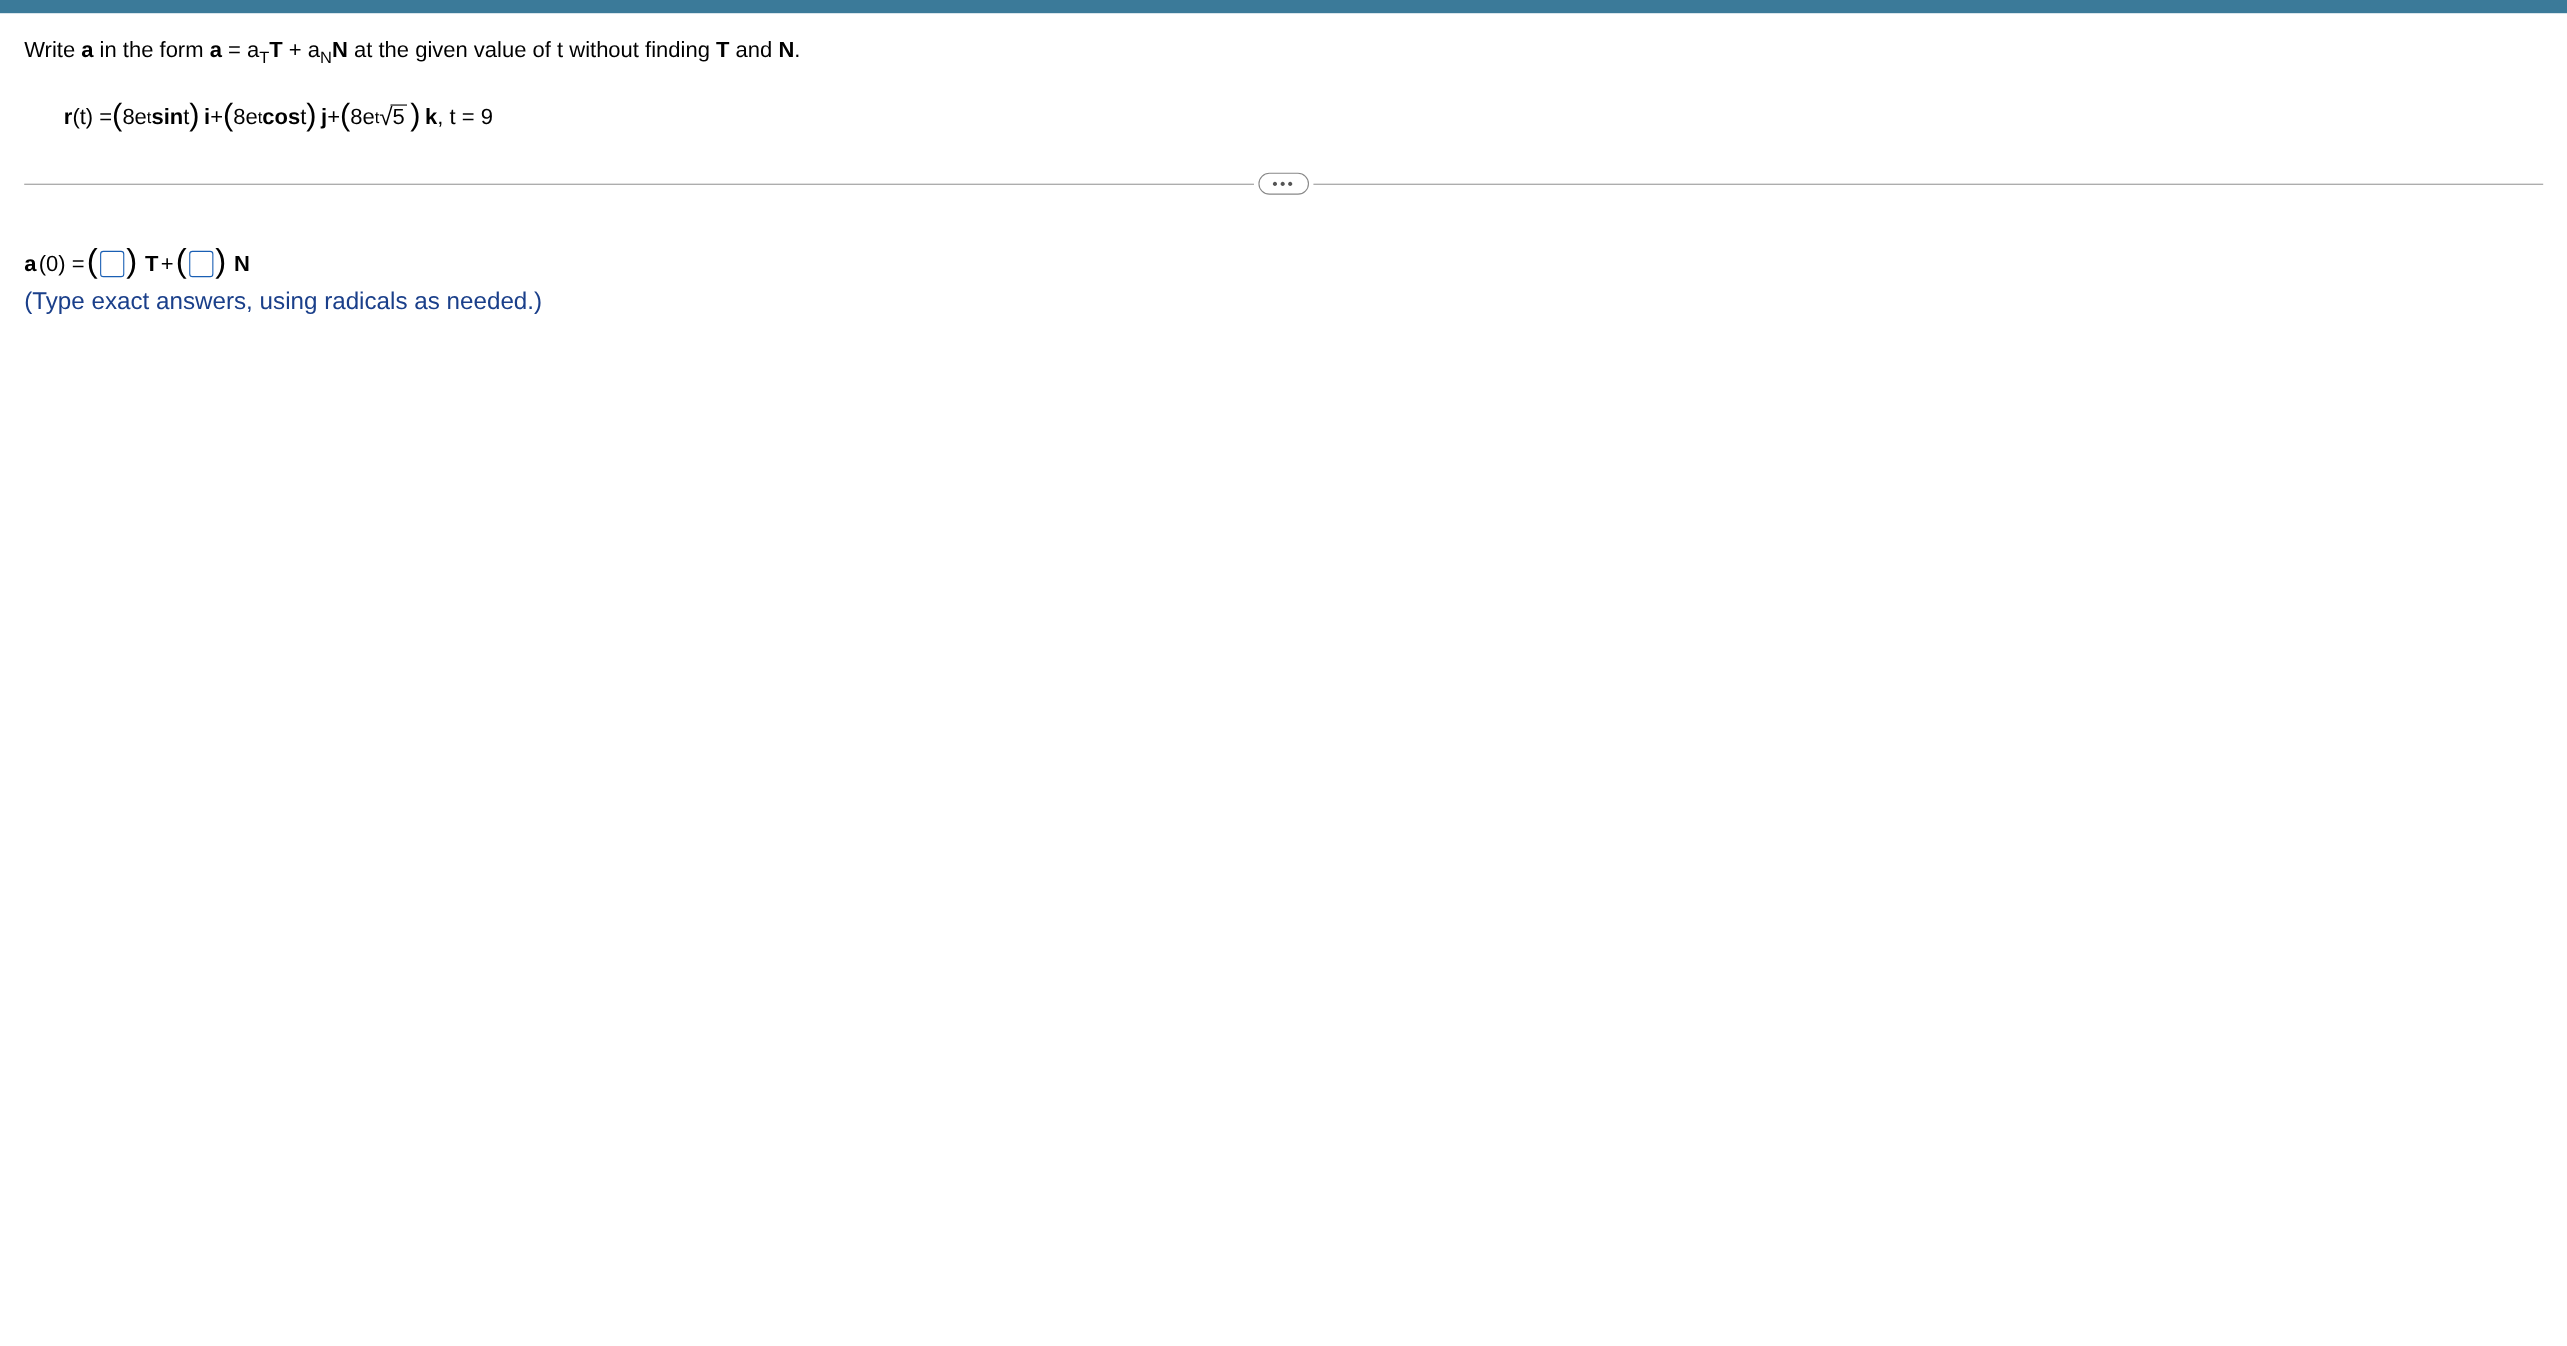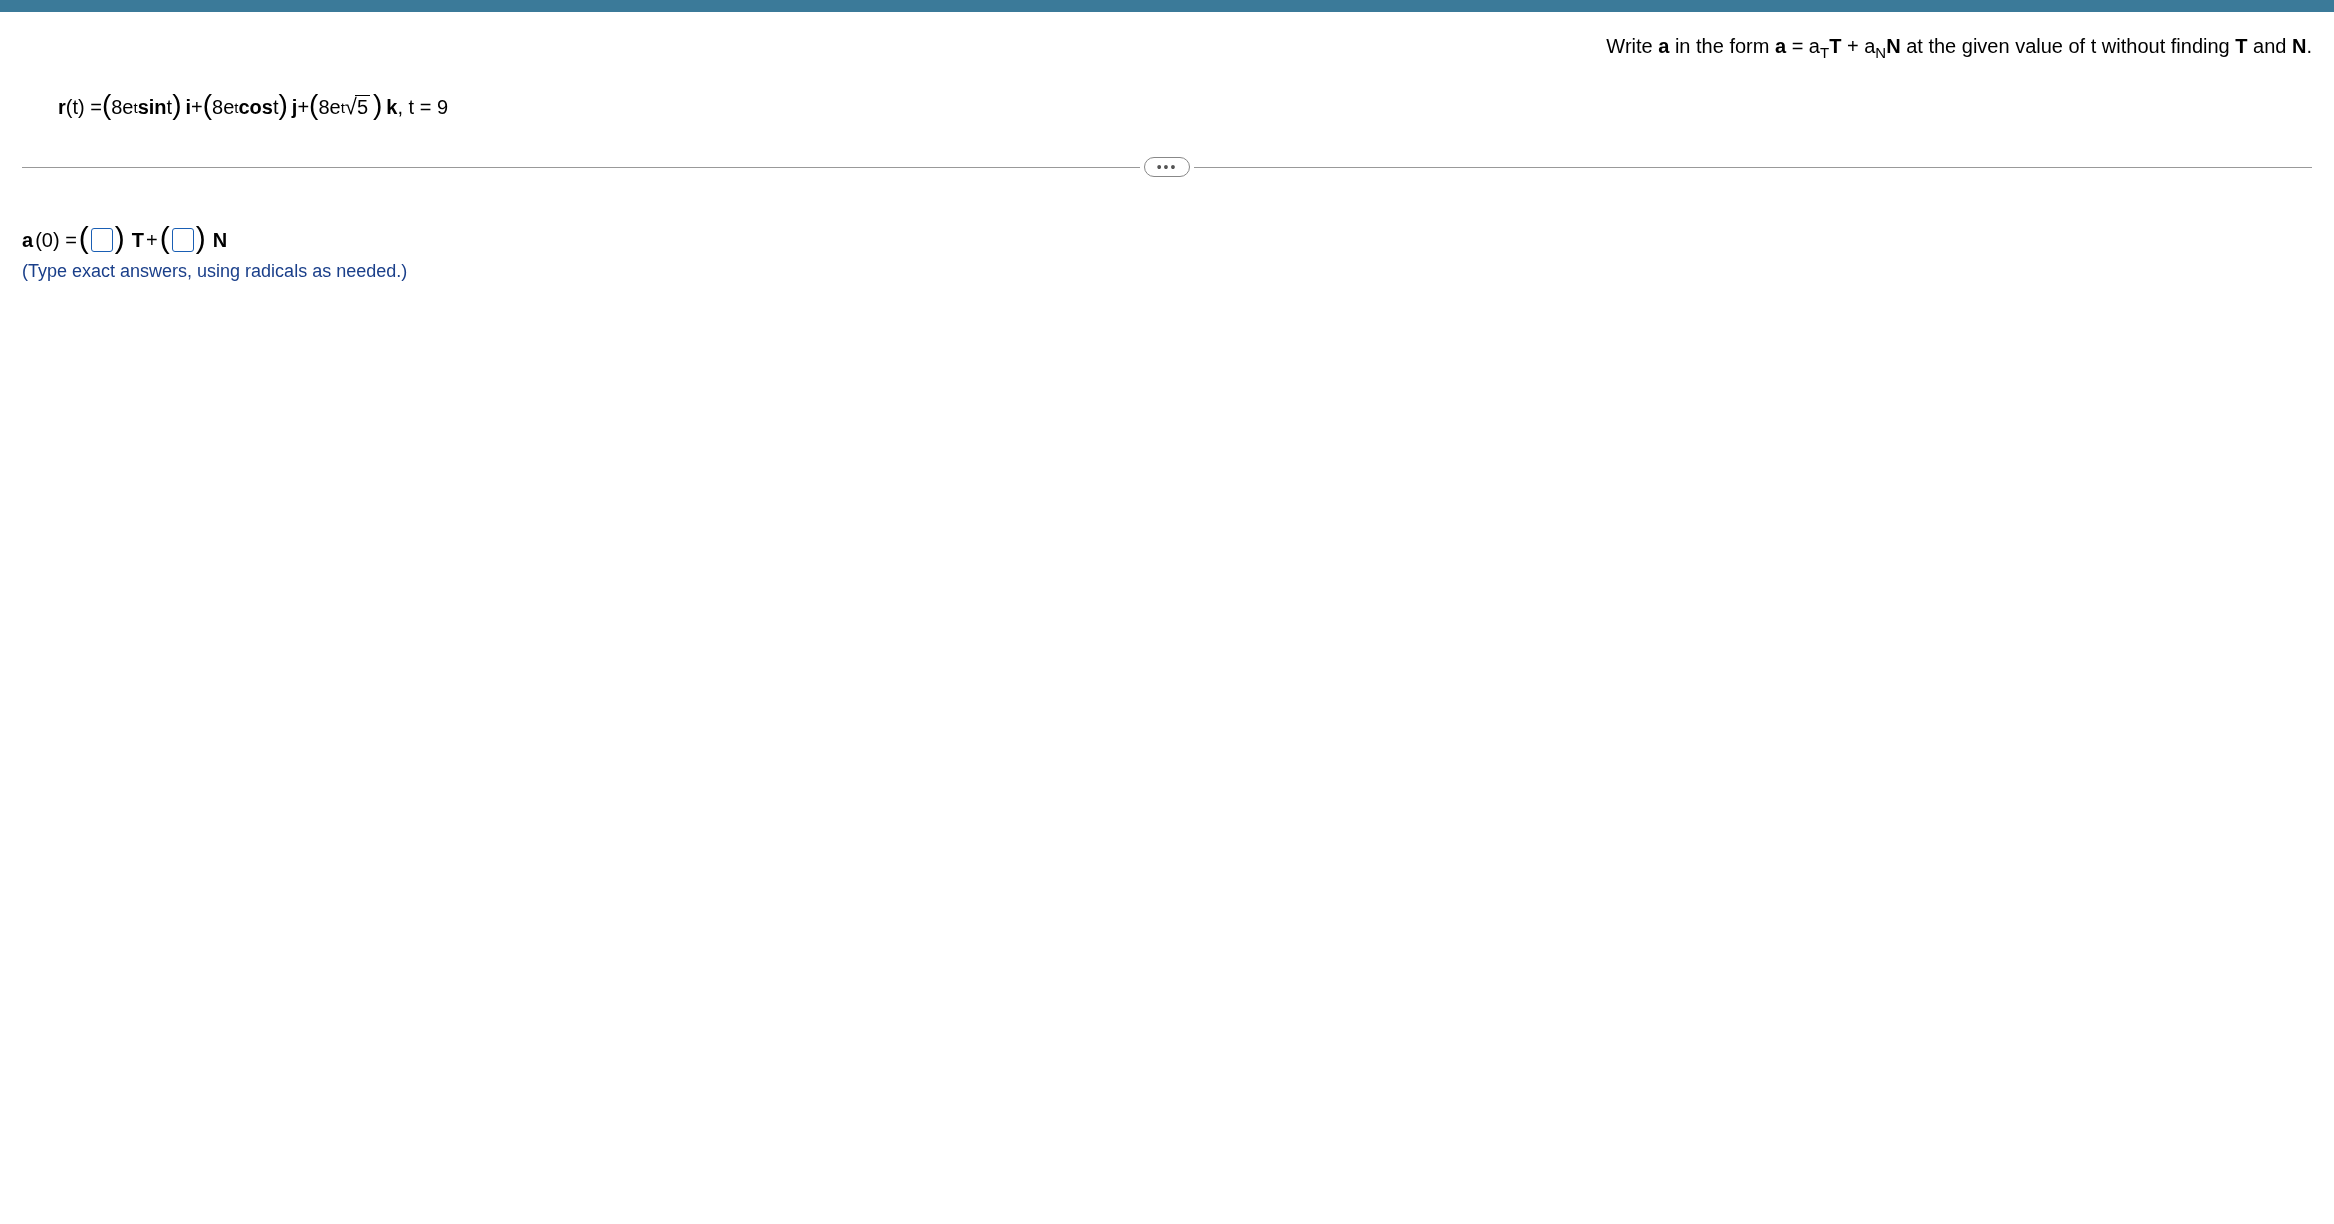--- a/index.html
+++ b/index.html
@@ -17,21 +17,20 @@
       height: 12px;
       background: #3b7a99;
       width: 100%;
     }
     .content {
       padding: 18px 22px;
     }
     .problem-statement {
       line-height: 1.6;
       color: #000;
-      text-align: right;
     }
     .bold {
       font-weight: bold;
     }
     sub {
       font-size: 0.75em;
       vertical-align: sub;
     }
     sup {
       font-size: 0.75em;
@@ -116,21 +115,21 @@
     .big-paren-blue {
       font-size: 30px;
       color: #000;
       line-height: 1;
       position: relative;
       top: -2px;
     }
     .hint {
       color: #1a3f8a;
       margin-top: 6px;
-      font-size: 18px;
+      font-size: 22px;
     }
   </style>
 </head>
 <body>
 
 <div class="top-bar"></div>
 
 <div class="content">
 
   <div class="problem-statement">

